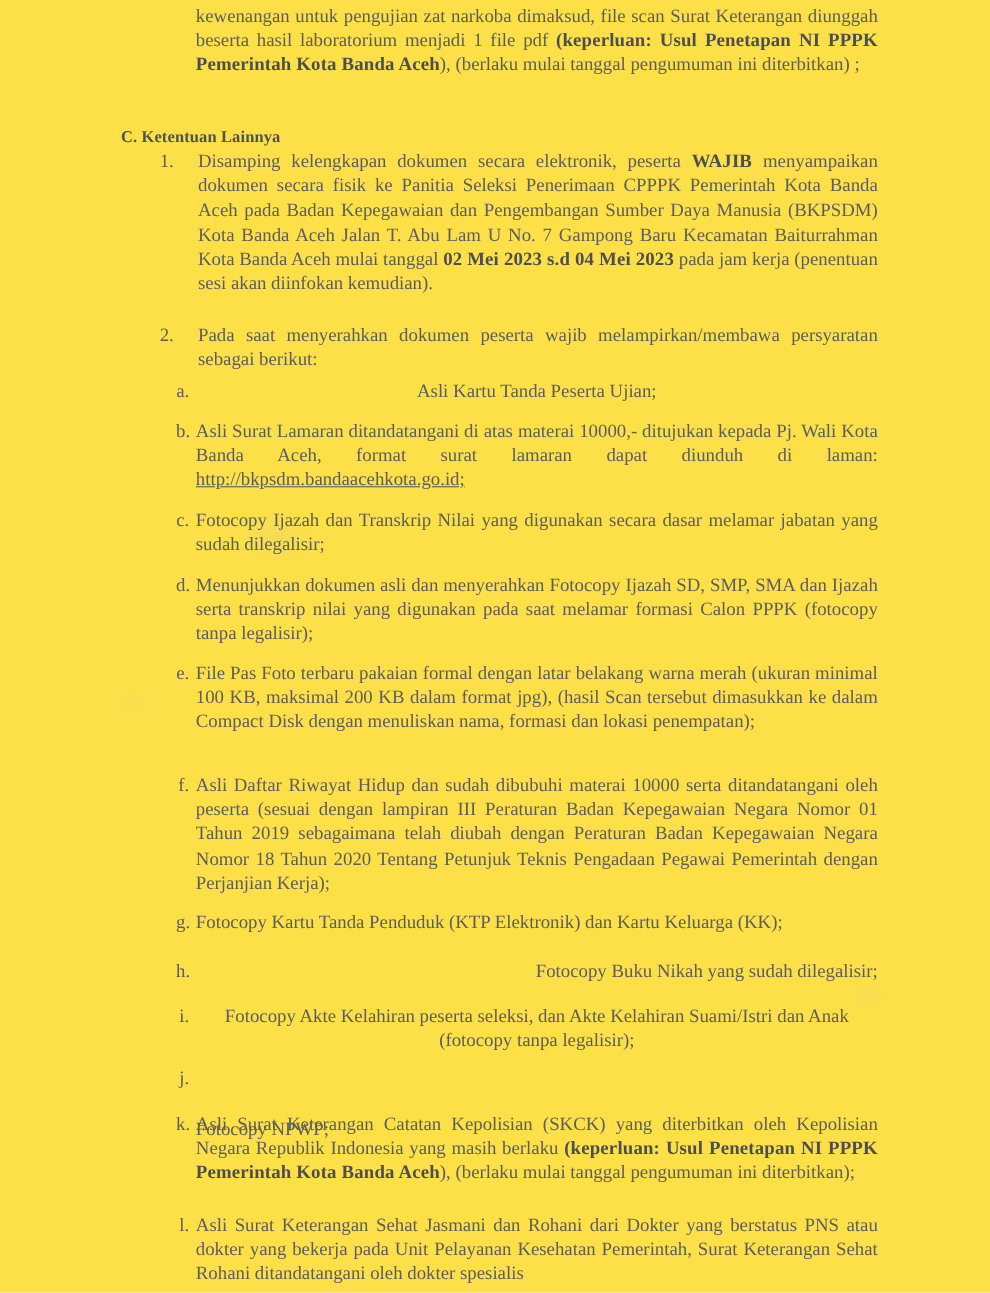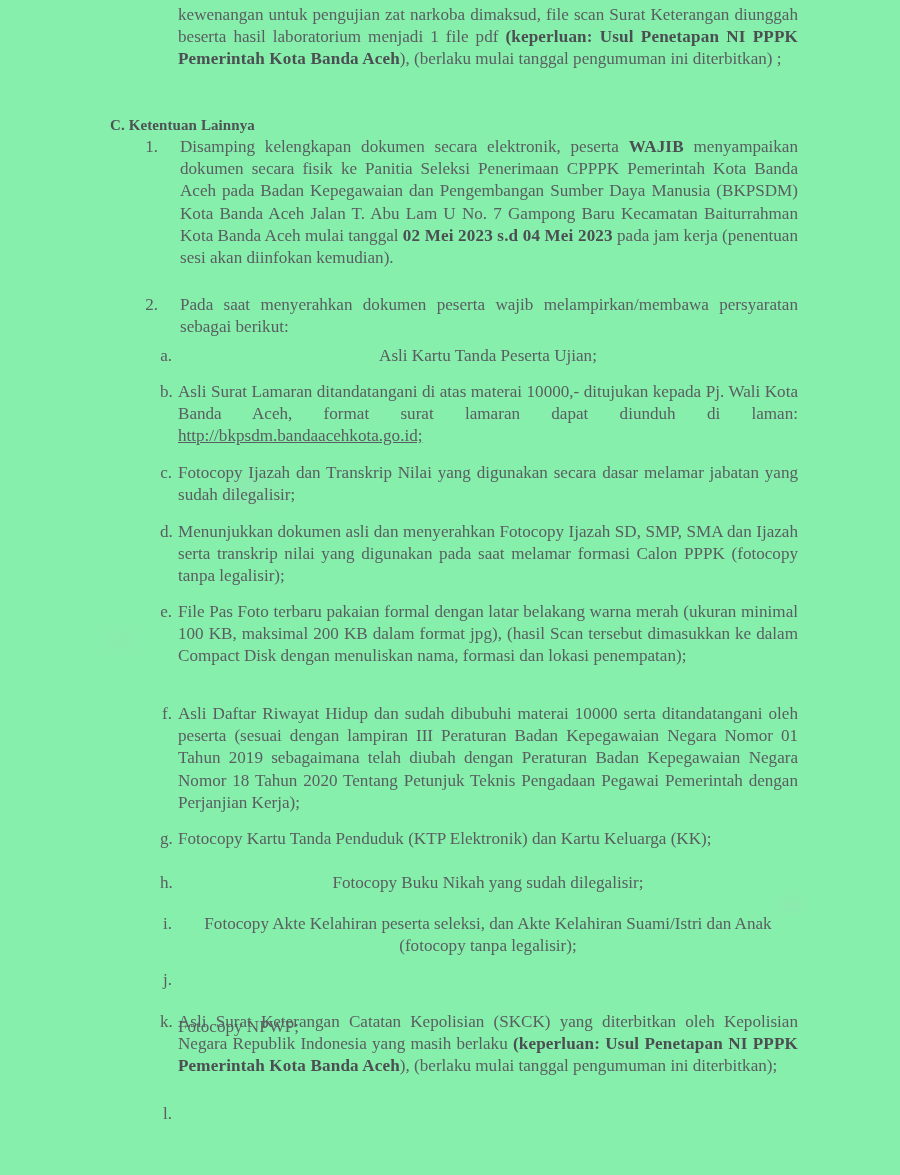--- a/index.html
+++ b/index.html
@@ -17,21 +17,21 @@
     color: #55595c;
     -webkit-font-smoothing: antialiased;
   }
 
   .page {
     position: absolute;
     left: 0;
     top: 0;
     width: 900px;
     height: 1175px;
-    background: #86efac;
+    background: #fde047;
   }
 
   
   .scan-tint {
     position: absolute;
     inset: 0;
     pointer-events: none;
     background:
       radial-gradient(ellipse 60px 40px at 252px 490px, rgba(190,190,195,0.13), rgba(255,255,255,0) 70%),
       radial-gradient(ellipse 30px 20px at 790px 905px, rgba(190,190,195,0.10), rgba(255,255,255,0) 70%),
@@ -189,21 +189,21 @@
       <div class="para body">Asli Daftar Riwayat Hidup dan sudah dibubuhi materai 10000 serta ditandatangani oleh peserta (sesuai dengan lampiran III Peraturan Badan Kepegawaian Negara Nomor 01 Tahun 2019 sebagaimana telah diubah dengan Peraturan Badan Kepegawaian Negara Nomor 18 Tahun 2020 Tentang Petunjuk Teknis Pengadaan Pegawai Pemerintah dengan Perjanjian Kerja);</div>
     </div>
 
     <div class="let-item" style="top:828px;">
       <div class="marker para">g.</div>
       <div class="para body" style="text-align:left;">Fotocopy Kartu Tanda Penduduk (KTP Elektronik) dan Kartu Keluarga (KK);</div>
     </div>
 
     <div class="let-item" style="top:872px;">
       <div class="marker para">h.</div>
-      <div class="para body" style="text-align:center;">Fotocopy Buku Nikah yang sudah dilegalisir;</div>
+      <div class="para body" style="text-align:right;">Fotocopy Buku Nikah yang sudah dilegalisir;</div>
     </div>
 
     <div class="let-item" style="top:913px;">
       <div class="marker para">i.</div>
       <div class="para body" style="text-align:center;">Fotocopy Akte Kelahiran peserta seleksi, dan Akte Kelahiran Suami/Istri dan Anak (fotocopy tanpa legalisir);</div>
     </div>
 
     <div class="let-item" style="top:969px;">
       <div class="marker para">j.</div>
       <div class="para body" style="text-align:left;margin-top:47px;">Fotocopy NPWP;</div>
@@ -211,16 +211,17 @@
 
     <div class="let-item" style="top:1011px;">
       <div class="marker para">k.</div>
       <div class="para body">
         <span>Asli Surat Keterangan Catatan Kepolisian (SKCK) yang diterbitkan oleh Kepolisian Negara Republik Indonesia yang masih berlaku </span><b>(keperluan: Usul Penetapan NI PPPK Pemerintah Kota Banda Aceh</b><span>), (berlaku mulai tanggal pengumuman ini diterbitkan);</span>
       </div>
     </div>
 
     <div class="let-item clip-bottom" style="top:1103px; height:72px;">
       <div class="marker para">l.</div>
+      <div class="para body">Asli Surat Keterangan Sehat Jasmani dan Rohani dari Dokter yang berstatus PNS atau dokter yang bekerja pada Unit Pelayanan Kesehatan Pemerintah, Surat Keterangan Sehat Rohani ditandatangani oleh dokter spesialis</div>
     </div>
 
   </div>
 </div>
 
 </body></html>

